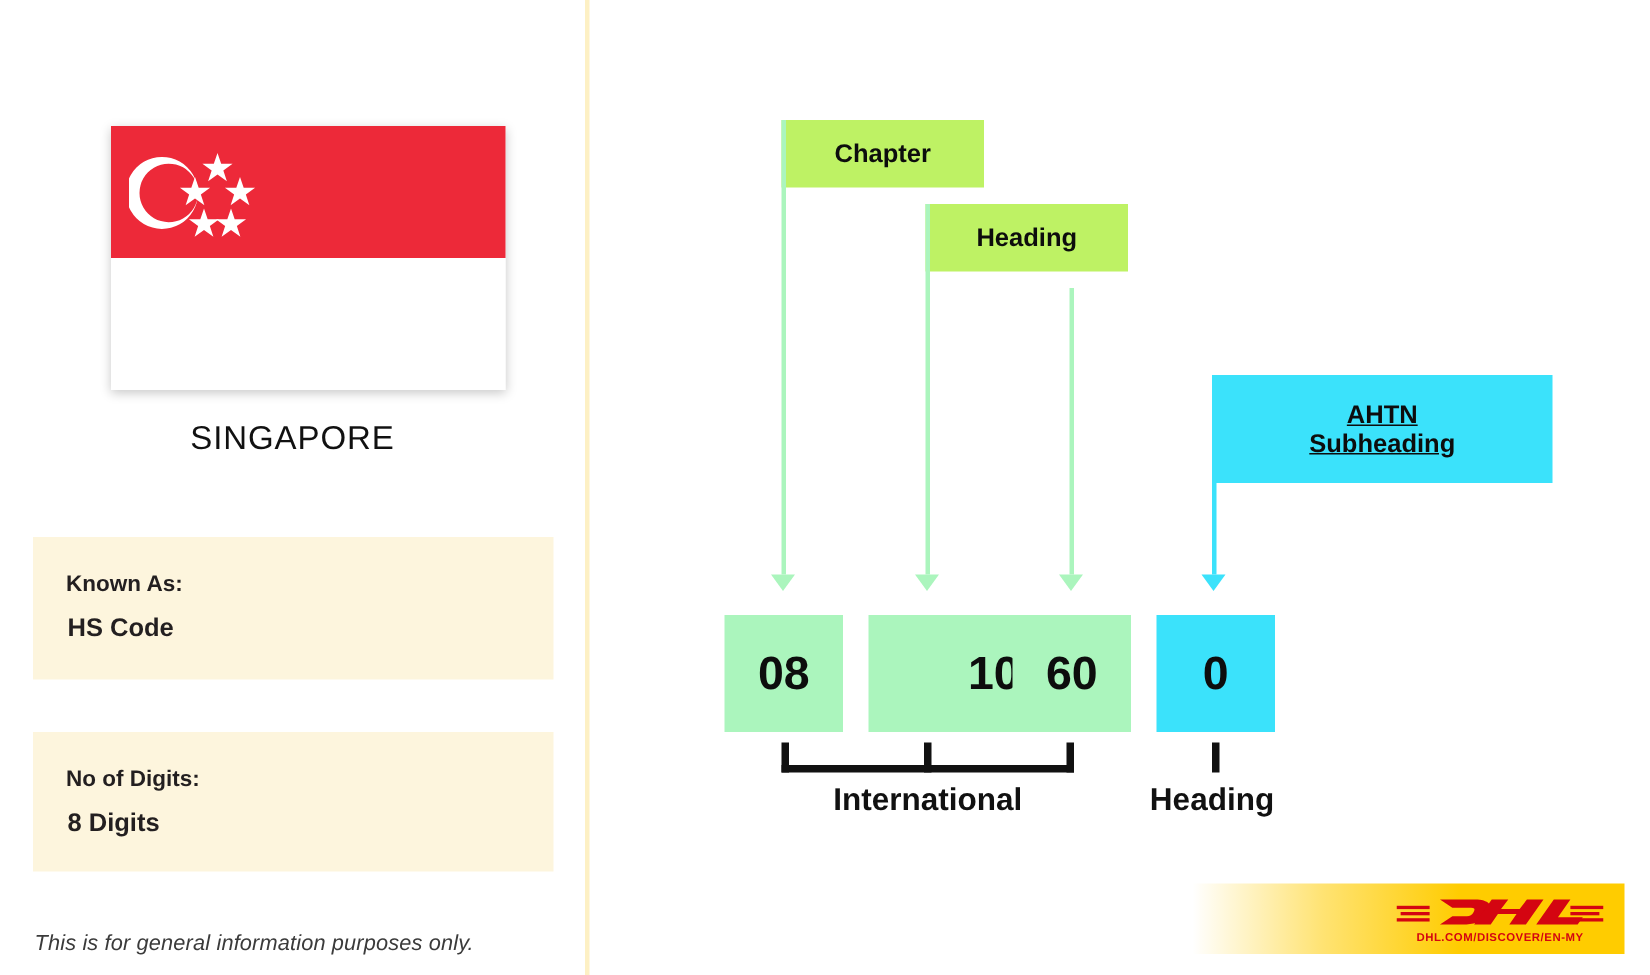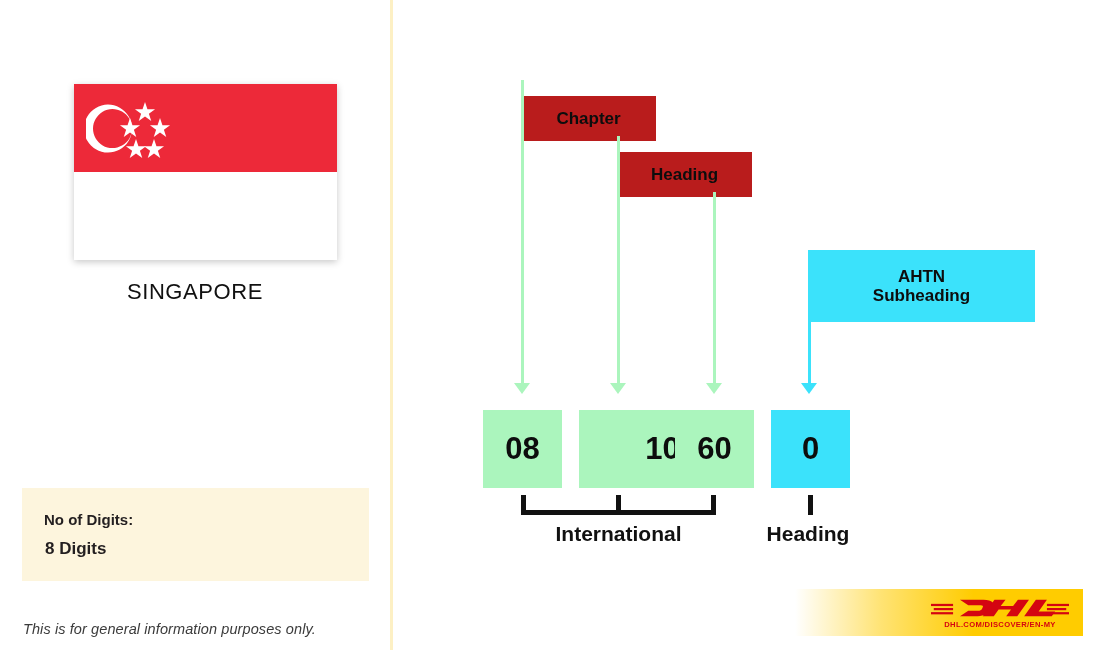--- a/index.html
+++ b/index.html
@@ -106,21 +106,21 @@
     box-sizing: border-box;
     display: flex;
     align-items: center;
     justify-content: center;
     text-align: center;
     font-weight: 700;
     font-size: 17px;
     line-height: 1.12;
     color: #0d0d0d;
   }
-  .label-green { background: #b91c1c; margin-top: 16px; }
+  .label-green { background: #bef264; }
   .label-cyan  { background: #3BE2FB; }
 
   .connector {
     position: absolute;
     width: 3px;
     background: #ABF5BD;
   }
   .connector-cyan { background: #3BE2FB; }
 
   .arrowhead {
@@ -205,20 +205,24 @@
         <polygon points="44,28 46.45,35.2 54.05,35.2 47.9,39.7 50.25,46.9 44,42.4 37.75,46.9 40.1,39.7 33.95,35.2 41.55,35.2"></polygon>
         <polygon points="74,28 76.45,35.2 84.05,35.2 77.9,39.7 80.25,46.9 74,42.4 67.75,46.9 70.1,39.7 63.95,35.2 71.55,35.2"></polygon>
         <polygon points="50,49 52.45,56.2 60.05,56.2 53.9,60.7 56.25,67.9 50,63.4 43.75,67.9 46.1,60.7 39.95,56.2 47.55,56.2"></polygon>
         <polygon points="68,49 70.45,56.2 78.05,56.2 71.9,60.7 74.25,67.9 68,63.4 61.75,67.9 64.1,60.7 57.95,56.2 65.55,56.2"></polygon>
       </g>
     </svg>
   </div>
 
   <div id="country-name">SINGAPORE</div>
 
+  <div class="info-card" id="info-card-known-as">
+    <p class="info-label">Known As:</p>
+    <p class="info-value">HS Code</p>
+  </div>
 
   <div class="info-card" id="info-card-digits">
     <p class="info-label">No of Digits:</p>
     <p class="info-value">8 Digits</p>
   </div>
 
   <div id="disclaimer">This is for general information purposes only.</div>
 </div>
 
 <div id="divider"></div>
@@ -227,21 +231,21 @@
 
   <div class="label-box label-green" style="left:131px; top:80px; width:135px; height:45px;">
     <span>Chapter</span>
   </div>
 
   <div class="label-box label-green" style="left:227px; top:136px; width:135px; height:45px;">
     <span>Heading</span>
   </div>
 
 
-  <div class="label-box label-cyan" style="left:418px; top:250px; width:227px; height:72px; flex-direction:column;">
+  <div class="label-box label-cyan" style="left:418px; top:250px; width:227px; height:72px; flex-direction:column;text-decoration:underline;">
     <span>AHTN</span>
     <span>Subheading</span>
   </div>
 
   <div class="connector" style="left:131px; top:80px; height:303px;"></div>
   <div class="connector" style="left:227px; top:136px; height:247px;"></div>
   <div class="connector" style="left:323px; top:192px; height:191px;"></div>
   <div class="connector connector-cyan" style="left:418px; top:250px; height:133px;"></div>
 
   <div class="arrowhead" style="left:124px; top:383px;"></div>

